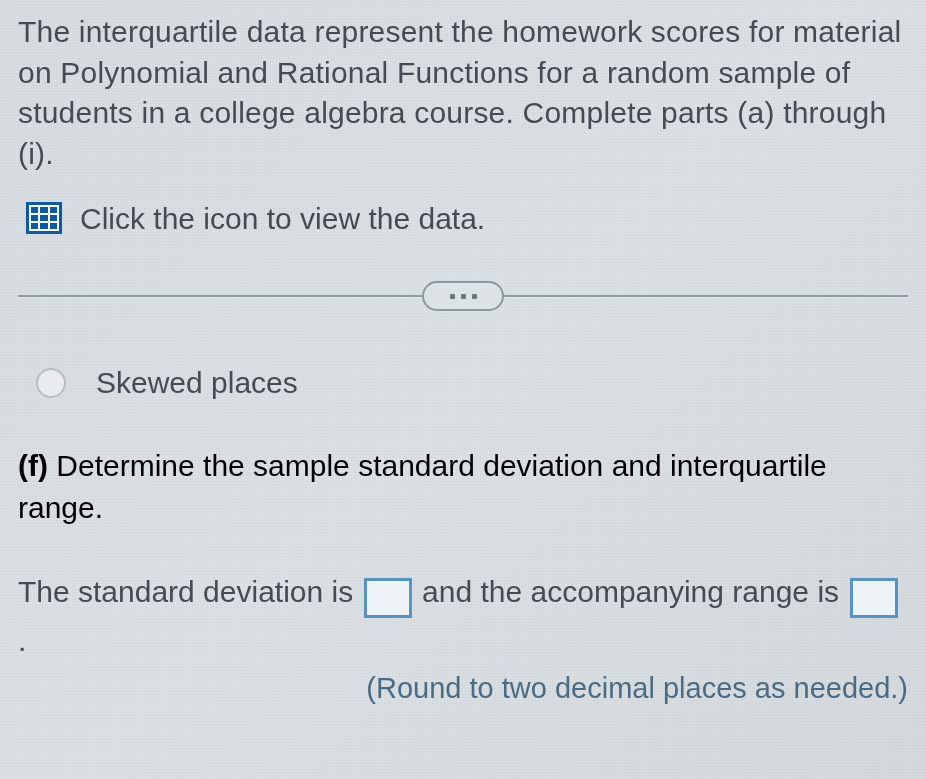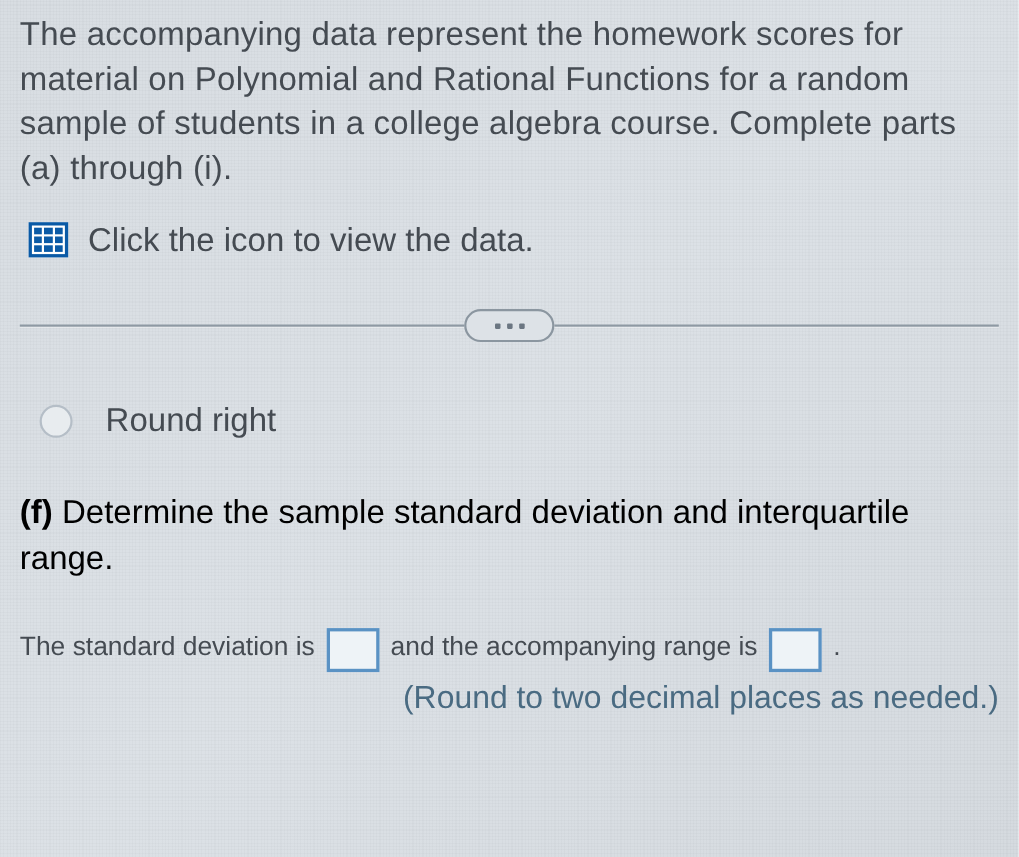--- a/index.html
+++ b/index.html
@@ -122,21 +122,21 @@
     .part-f {
       font-size: 30px;
       line-height: 1.4;
       color: #000000;
       margin-bottom: 40px;
     }
     .part-f .part-label {
       font-weight: bold;
     }
     .answer-line {
-      font-size: 24px;
+      font-size: 30px;
       line-height: 1.55;
       color: #454b52;
       display: inline;
       text-align: right;
     }
     .answer-input {
       display: inline-block;
       width: 48px;
       height: 40px;
       border: 3px solid #5a92c4;
@@ -152,21 +152,21 @@
       color: #4a6b82;
       margin-top: 8px;
       text-align: right;
     }
   </style>
 </head>
 <body>
 
 <div class="content">
 
-  <div class="question-intro">The accompanying data represent the homework scores for material on Polynomial and Rational Functions for a random sample of students in a college algebra course. Complete parts (a) through (i).</div>
+  <div class="question-intro">The interquartile data represent the homework scores for material on Polynomial and Rational Functions for a random sample of students in a college algebra course. Complete parts (a) through (i).</div>
 
   <div class="data-link-row">
     <div class="table-icon">
       <div class="cell"></div>
         <div class="cell"></div>
         <div class="cell"></div>
       <div class="cell"></div>
         <div class="cell"></div>
         <div class="cell"></div>
       <div class="cell"></div>
@@ -181,21 +181,21 @@
     <div class="divider-pill">
       <div class="dot"></div>
         <div class="dot"></div>
         <div class="dot"></div>
     </div>
     <div class="divider-line"></div>
   </div>
 
   <div class="option-row">
     <div class="radio-btn"></div>
-    <div class="option-label">Round right</div>
+    <div class="option-label">Skewed places</div>
   </div>
 
   <div class="part-f">
     <span class="part-label">(f)</span>
     <span>Determine the sample standard deviation and interquartile range.</span>
   </div>
 
   <div>
     <span class="answer-line">The standard deviation is</span>
     <input type="text" class="answer-input" style="">

